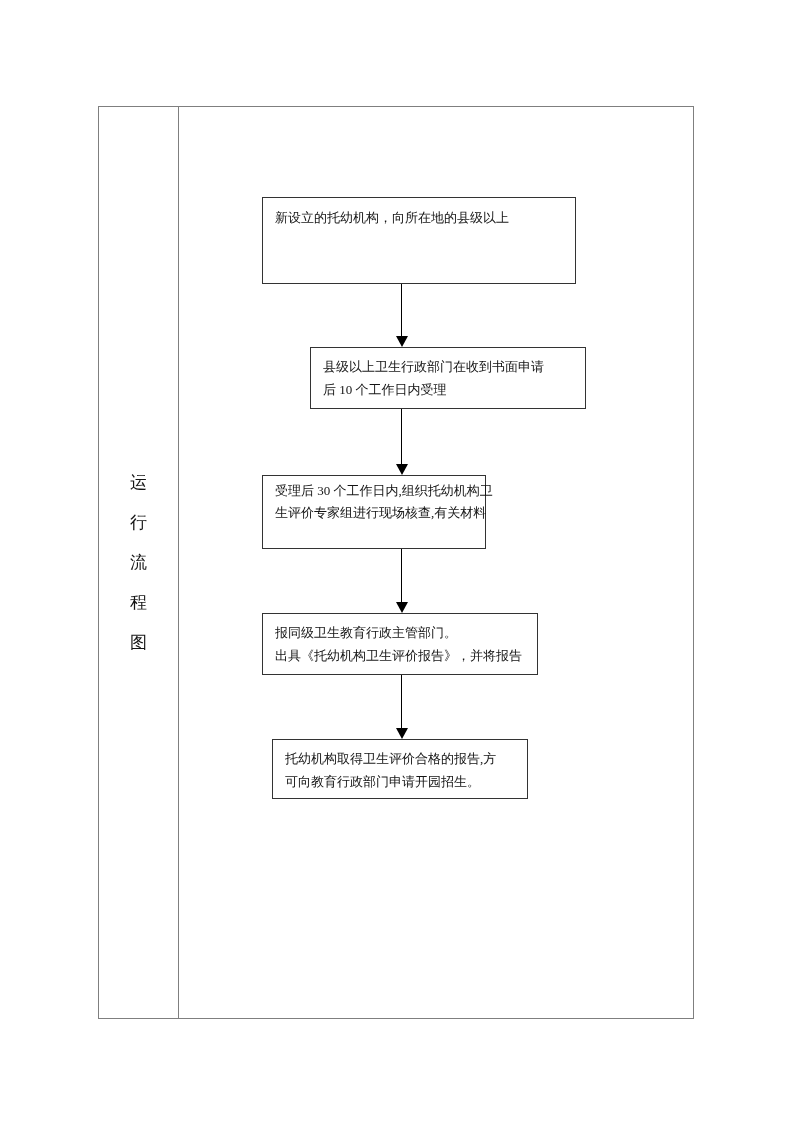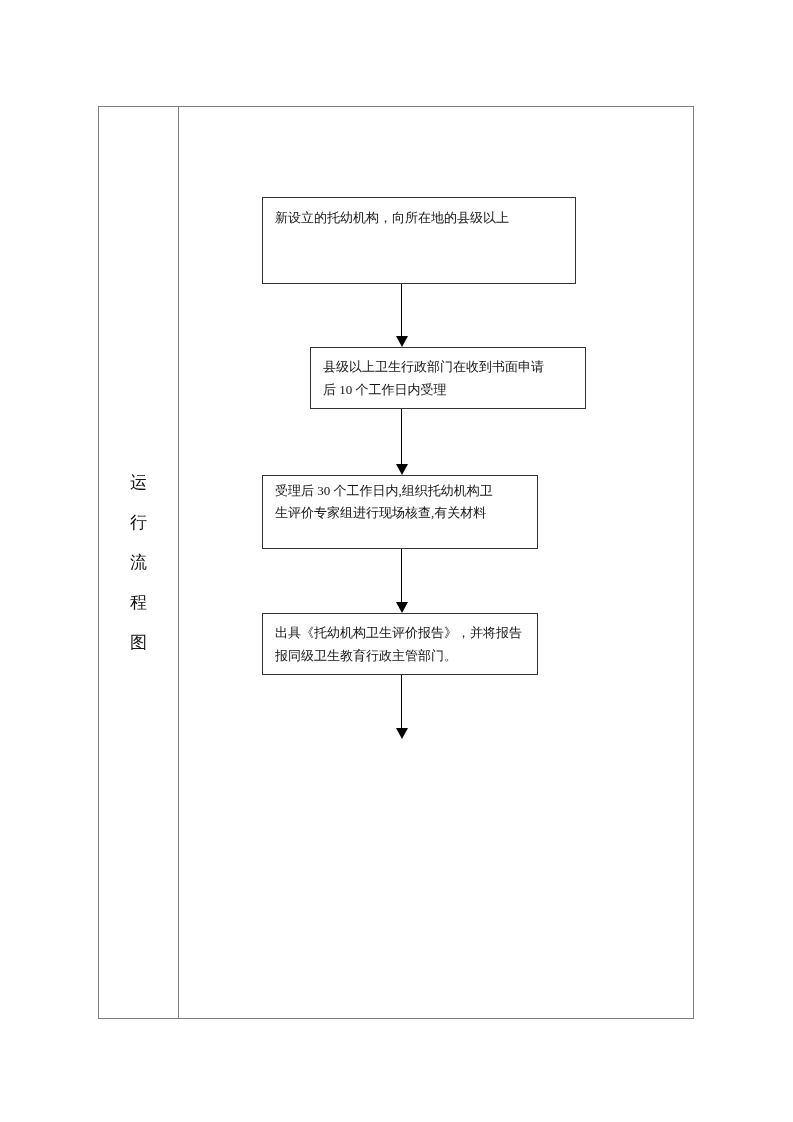--- a/index.html
+++ b/index.html
@@ -64,21 +64,21 @@
     font-size: 13px;
     line-height: 23px;
     color: #141414;
     text-align: left;
   }
   .flow-box .line {
     white-space: nowrap;
   }
   .box-1 { left: 262px; top: 197px; width: 314px; height: 87px; padding: 8px 12px; }
   .box-2 { left: 262px; top: 347px; width: 276px; height: 62px; padding: 7px 12px; margin-left: 48px; }
-  .box-3 { left: 262px; top: 475px; width: 276px; height: 74px; padding: 4px 12px; line-height: 22px; }
+  .box-3 { left: 262px; top: 475px; width: 224px; height: 74px; padding: 4px 12px; line-height: 22px; }
   .box-4 { left: 262px; top: 613px; width: 276px; height: 62px; padding: 7px 12px; }
   .box-5 { left: 272px; top: 739px; width: 256px; height: 60px; padding: 7px 12px; }
   
   .arrow {
     position: absolute;
     width: 13px;
     display: flex;
     flex-direction: column;
     align-items: center;
   }
@@ -138,23 +138,27 @@
     <div class="line">受理后 30 个工作日内,组织托幼机构卫</div>
     <div class="line">生评价专家组进行现场核查,有关材料</div>
   </div>
 
   <div class="arrow arrow-3">
     <div class="arrow-line"></div>
     <div class="arrow-head"></div>
   </div>
 
   <div class="flow-box box-4">
+    <div class="line">报同级卫生教育行政主管部门。</div>
     <div class="line">出具《托幼机构卫生评价报告》，并将报告</div>
-    <div class="line">报同级卫生教育行政主管部门。</div>
   </div>
 
   <div class="arrow arrow-4">
     <div class="arrow-line"></div>
     <div class="arrow-head"></div>
   </div>
 
+  <div class="flow-box box-5">
+    <div class="line">托幼机构取得卫生评价合格的报告,方</div>
+    <div class="line">可向教育行政部门申请开园招生。</div>
+  </div>
 
 </div>
 
 </body></html>

